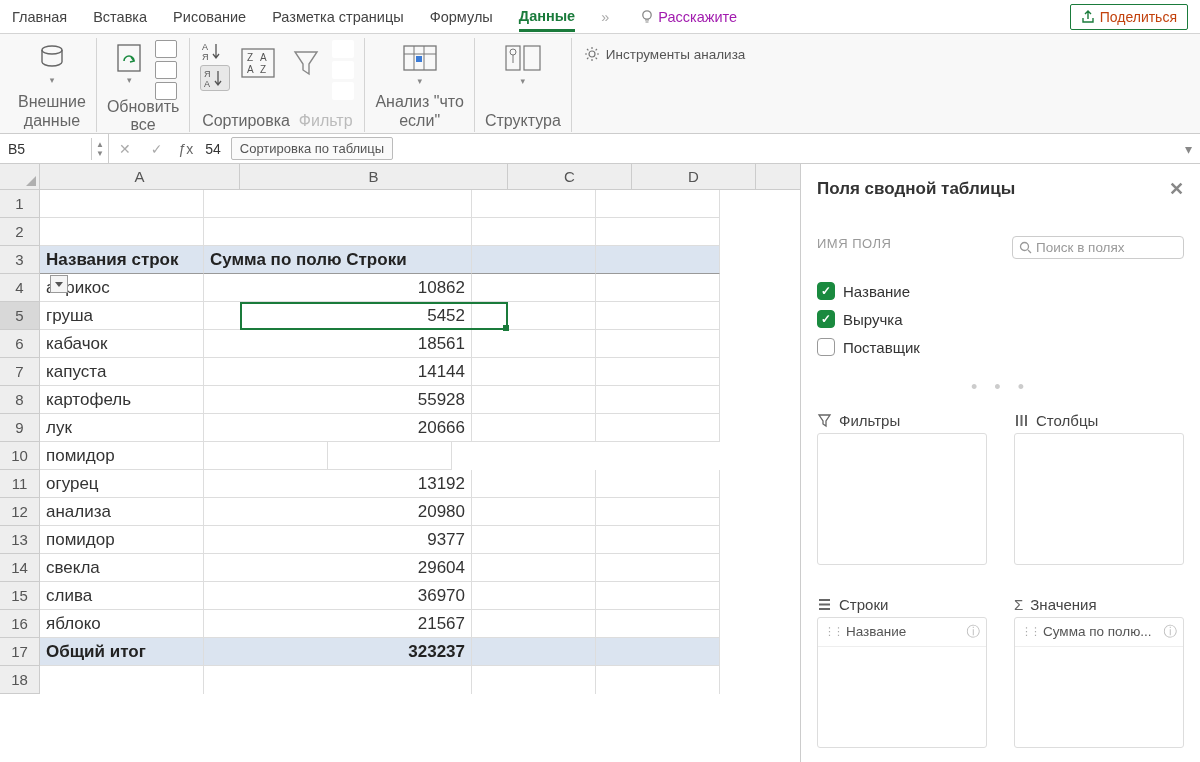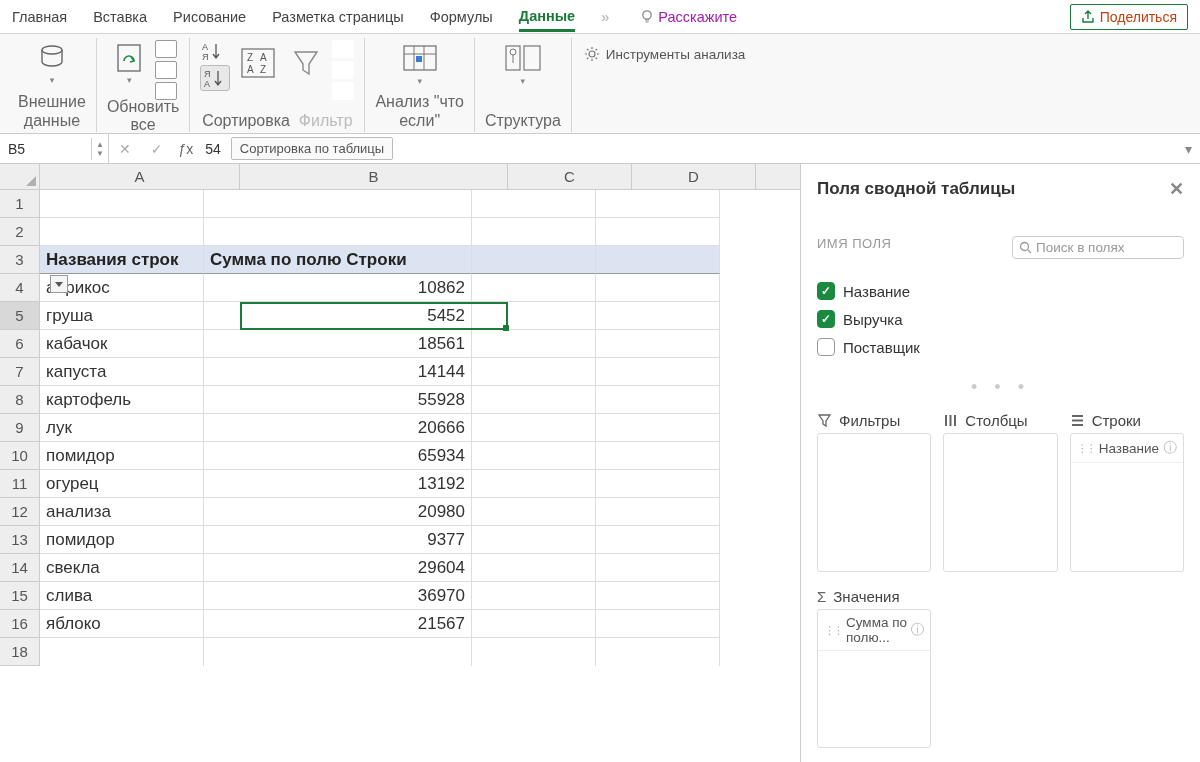--- a/index.html
+++ b/index.html
@@ -51,21 +51,21 @@
 .ptitle{font-size:17px;font-weight:600;margin-bottom:36px;display:flex;align-items:center}
 .ptitle .close{margin-left:auto;color:#888;font-size:18px;cursor:pointer}
 .fieldname{text-transform:uppercase;color:#999;font-size:13px;letter-spacing:.5px;margin-bottom:14px}
 .search{display:flex;align-items:center;border:1px solid #ccc;border-radius:4px;padding:3px 6px;color:#999;font-size:13.5px;float:right;width:172px}
 .search svg{margin-right:4px}
 .fields{clear:both;margin-top:6px}
 .fitem{display:flex;align-items:center;gap:8px;padding:5px 0;font-size:15px}
 .chk{width:18px;height:18px;border-radius:4px;border:1.5px solid #999;display:flex;align-items:center;justify-content:center}
 .chk.on{background:#1a8a3f;border-color:#1a8a3f;color:#fff;font-size:12px;font-weight:700}
 .dots{text-align:center;color:#ccc;font-size:18px;padding:16px 0 10px;letter-spacing:6px}
-.areas{display:grid;grid-template-columns:1fr 1fr 1fr;gap:12px;flex:1}
+.areas{display:grid;grid-template-columns:1fr 1fr;gap:27px;flex:1}
 .area{display:flex;flex-direction:column}
 .ahdr{display:flex;align-items:center;gap:7px;font-size:15px;color:#444;padding:4px 0;font-weight:500}
 .abox{flex:1;border:1px solid #ddd;border-radius:3px;min-height:120px;background:#fff}
 .aitem{display:flex;align-items:center;padding:5px 6px;font-size:13.5px;color:#555;border-bottom:1px solid #eee}
 .aitem .info{margin-left:auto;color:#bbb}
 .drag{color:#aaa;margin-right:4px;font-size:11px;letter-spacing:-2px}
 </style>
 </head>
 <body>
 
@@ -285,21 +285,20 @@
           <div class="row">
             <div class="rh">9</div>
             <div class="cell a">лук</div>
             <div class="cell b">20666</div>
             <div class="cell c"></div>
             <div class="cell d"></div>
           </div>
           <div class="row">
             <div class="rh">10</div>
             <div class="cell a">помидор</div>
-            <div class="cell b">65934</div>
             <div class="cell c"></div>
             <div class="cell d"></div>
           </div>
           <div class="row">
             <div class="rh">11</div>
             <div class="cell a">огурец</div>
             <div class="cell b">13192</div>
             <div class="cell c"></div>
             <div class="cell d"></div>
           </div>
@@ -332,20 +331,27 @@
             <div class="cell d"></div>
           </div>
           <div class="row">
             <div class="rh">16</div>
             <div class="cell a">яблоко</div>
             <div class="cell b">21567</div>
             <div class="cell c"></div>
             <div class="cell d"></div>
           </div>
         </div>
+      <div class="row total">
+          <div class="rh">17</div>
+        <div class="cell a">Общий итог</div>
+        <div class="cell b">323237</div>
+        <div class="cell c"></div>
+          <div class="cell d"></div>
+      </div>
       <div class="row">
           <div class="rh">18</div>
           <div class="cell a" style="border-bottom:none"></div>
           <div class="cell b" style="border-bottom:none"></div>
           <div class="cell c" style="border-bottom:none"></div>
           <div class="cell d" style="border-bottom:none"></div>
         </div>
     </div>
     <div class="selcell" style="left:240px;top:138px;width:268px;height:28px">
         <div class="selhandle"></div>

